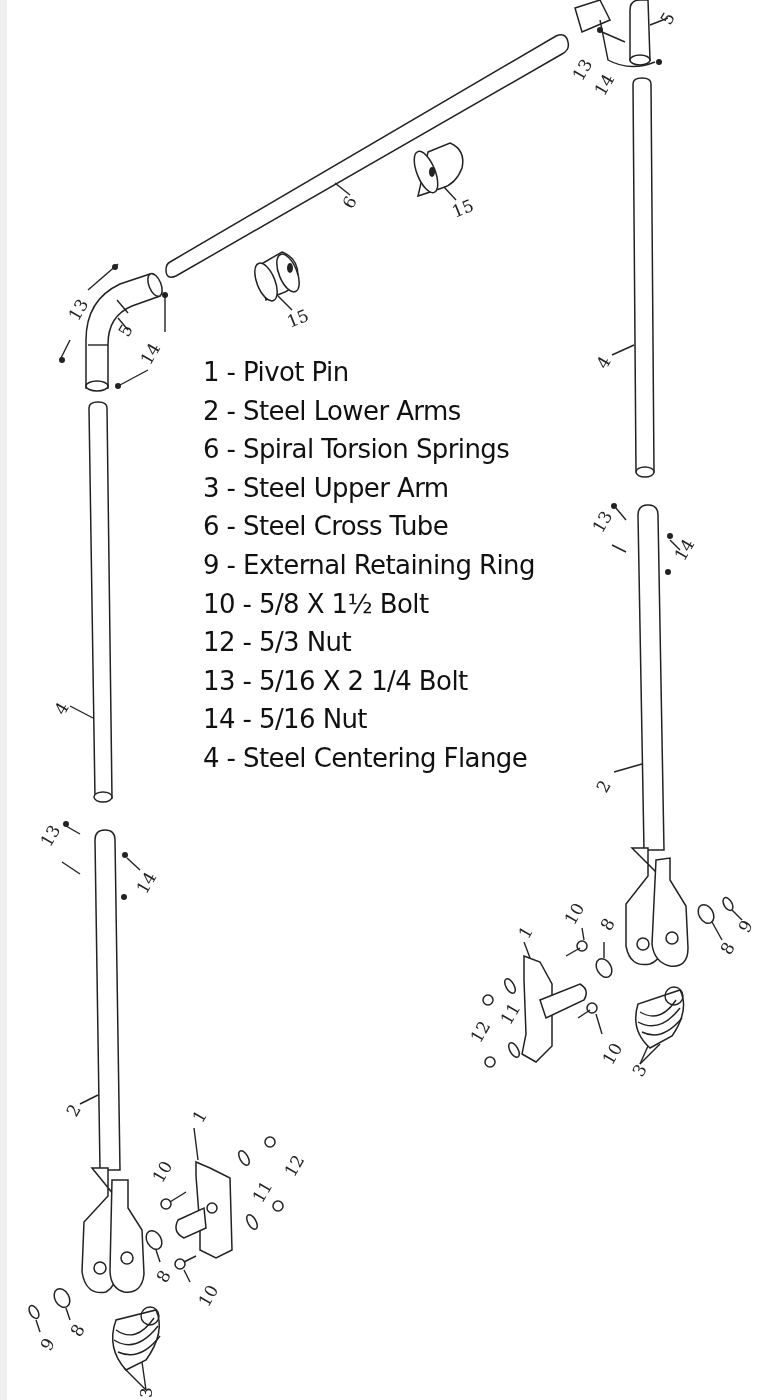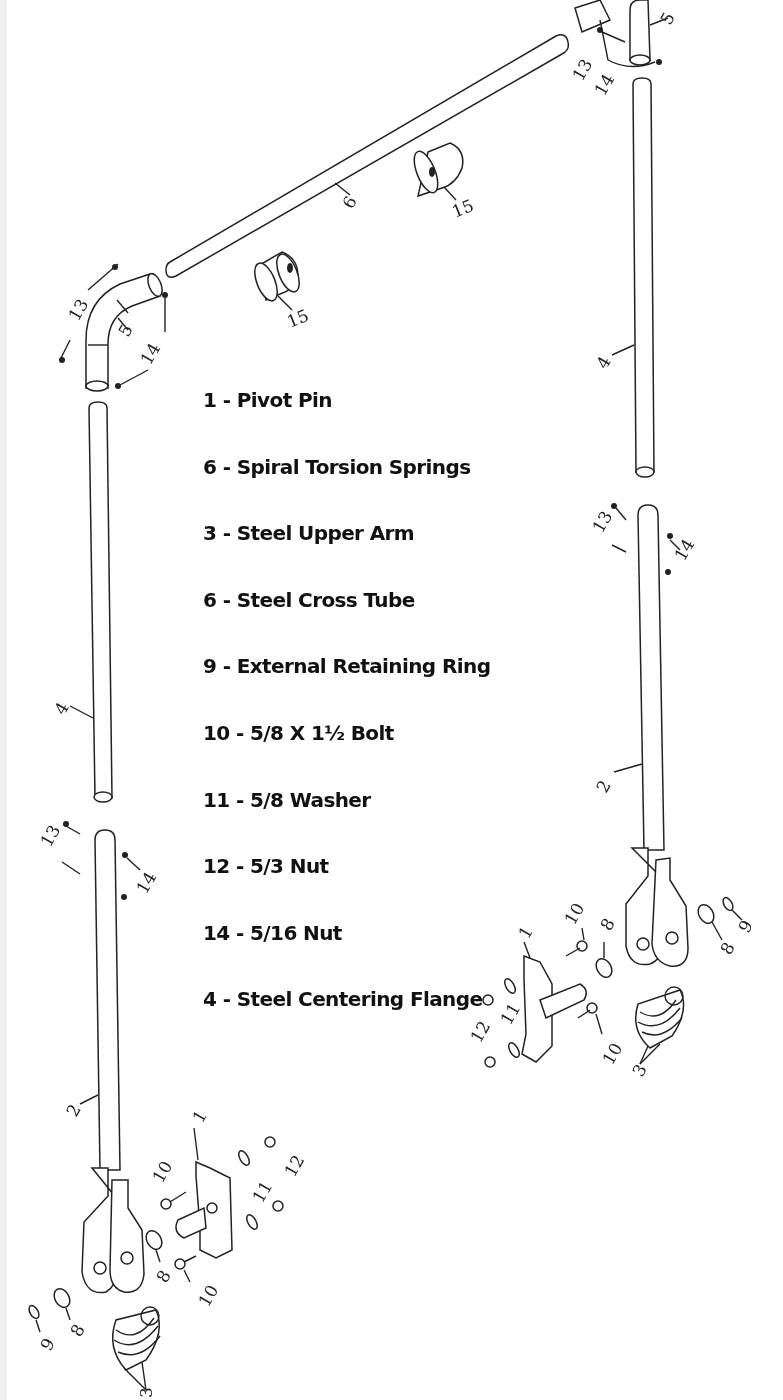--- a/index.html
+++ b/index.html
@@ -12,22 +12,22 @@
     position: absolute; left: 0; top: 0; width: 7px; height: 1400px;
     background: #efefef;
   }
   svg.diagram { position: absolute; left: 0; top: 0; }
   .parts-list {
     position: absolute; left: 203px; top: 353px;
     margin: 0; padding: 0; list-style: none;
   }
   .parts-list li {
     font-family: "DejaVu Sans", sans-serif;
-    font-weight: bold; font-size: 20px; line-height: 38.6px;
-    color: #111111; white-space: nowrap; letter-spacing: -0.6px; margin-top: 28px;
+    font-weight: normal; font-size: 26px; line-height: 38.6px;
+    color: #111111; white-space: nowrap; letter-spacing: -0.6px;
   }
   .lbl { font-family: "DejaVu Serif", serif; font-size: 17px; fill: #222; }
   .ln { stroke: #222; stroke-width: 1.4; fill: none; }
   .tube { stroke: #222; stroke-width: 1.5; fill: #fff; }
   .dot { fill: #222; }
 </style>
 </head>
 <body>
 
 <div class="left-strip"></div>
@@ -225,22 +225,23 @@
       <circle class="ln" cx="150" cy="1316" r="9"></circle>
       <line class="ln" x1="124" y1="1368" x2="146" y2="1390"></line>
       <line class="ln" x1="142" y1="1362" x2="146" y2="1390"></line>
     </g>
     <text class="lbl" transform="translate(152,1398) rotate(-90)">3</text>
   </g>
 </svg>
 
 <ul class="parts-list">
   <li>1 - Pivot Pin</li>
+  <li>2 - Steel Lower Arms</li>
   <li>6 - Spiral Torsion Springs</li>
   <li>3 - Steel Upper Arm</li>
   <li>6 - Steel Cross Tube</li>
   <li>9 - External Retaining Ring</li>
   <li>10 - 5/8 X 1½ Bolt</li>
-  <li>11 - 5/8 Washer</li>
   <li>12 - 5/3 Nut</li>
+  <li>13 - 5/16 X 2 1/4 Bolt</li>
   <li>14 - 5/16 Nut</li>
   <li>4 - Steel Centering Flange</li>
 </ul>
 
 </body></html>

